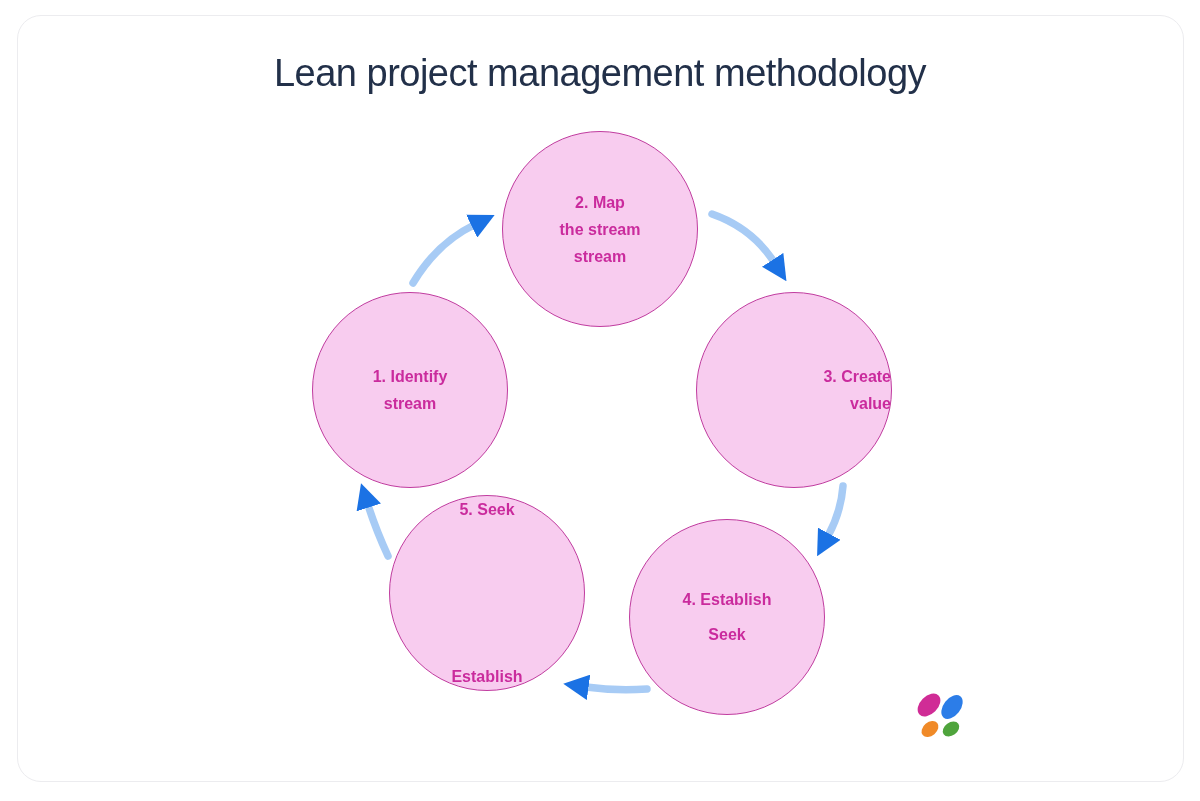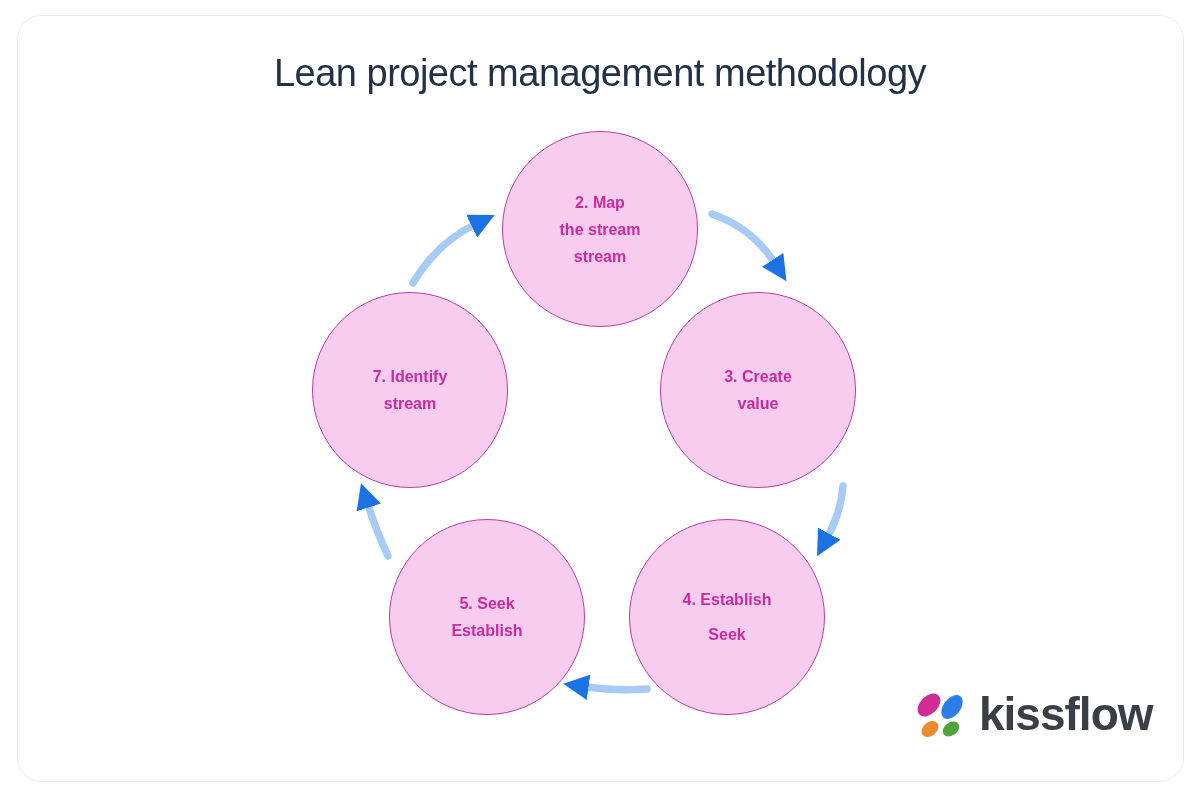--- a/index.html
+++ b/index.html
@@ -51,23 +51,23 @@
   .step-line {
     font-size: 16px;
     line-height: 27px;
     font-weight: 600;
     color: #CA2B9D;
     text-align: center;
     white-space: nowrap;
   }
   .circle-1 { left: 312px; top: 292px; }
   .circle-2 { left: 502px; top: 131px; }
-  .circle-3 { left: 660px; top: 292px; }
+  .circle-3 { left: 696px; top: 292px; align-items: flex-end; }
   .circle-4 { left: 629px; top: 519px; gap: 8px; }
-  .circle-5 { left: 389px; top: 519px; }
+  .circle-5 { left: 389px; top: 495px; justify-content: space-between; }
   .logo {
     position: absolute;
     left: 913px; top: 686px;
     display: flex;
     align-items: center;
     gap: 10px;
     z-index: 3;
   }
   .logo-text {
     font-size: 46px;
@@ -92,21 +92,21 @@
       </marker>
     </defs>
     <path d="M 413 283 Q 437 243 474 225" fill="none" stroke="#A7CBF5" stroke-width="7.5" stroke-linecap="round" marker-end="url(#arrowhead)"></path>
     <path d="M 712 214 Q 752 228 774 262" fill="none" stroke="#A7CBF5" stroke-width="7.5" stroke-linecap="round" marker-end="url(#arrowhead)"></path>
     <path d="M 843 486 Q 841 512 828 536" fill="none" stroke="#A7CBF5" stroke-width="7.5" stroke-linecap="round" marker-end="url(#arrowhead)"></path>
     <path d="M 647 689 Q 615 691 586 687" fill="none" stroke="#A7CBF5" stroke-width="7.5" stroke-linecap="round" marker-end="url(#arrowhead)"></path>
     <path d="M 388 556 Q 376 530 368 505" fill="none" stroke="#A7CBF5" stroke-width="7.5" stroke-linecap="round" marker-end="url(#arrowhead)"></path>
   </svg>
 
   <div class="step-circle circle-1">
-    <div class="step-line">7. Identify</div>
+    <div class="step-line">1. Identify</div>
     <div class="step-line">stream</div>
   </div>
 
   <div class="step-circle circle-2">
     <div class="step-line">2. Map</div>
     <div class="step-line">the stream</div>
     <div class="step-line">stream</div>
   </div>
 
   <div class="step-circle circle-3">
@@ -124,16 +124,15 @@
     <div class="step-line">Establish</div>
   </div>
 
   <div class="logo">
     <svg width="56" height="56" viewBox="0 0 56 56" xmlns="http://www.w3.org/2000/svg">
       <ellipse cx="16" cy="19" rx="13.5" ry="8.8" transform="rotate(-45 16 19)" fill="#D02C96"></ellipse>
       <ellipse cx="39" cy="21" rx="13.5" ry="8.5" transform="rotate(-52 39 21)" fill="#2C7DE8"></ellipse>
       <ellipse cx="17" cy="43" rx="9.5" ry="6.8" transform="rotate(-40 17 43)" fill="#F08A28"></ellipse>
       <ellipse cx="38" cy="43" rx="9" ry="6.5" transform="rotate(-35 38 43)" fill="#4FA43C"></ellipse>
     </svg>
-    <div class="logo-text">kissflow</div>
   </div>
 
 </div>
 
 </body></html>

